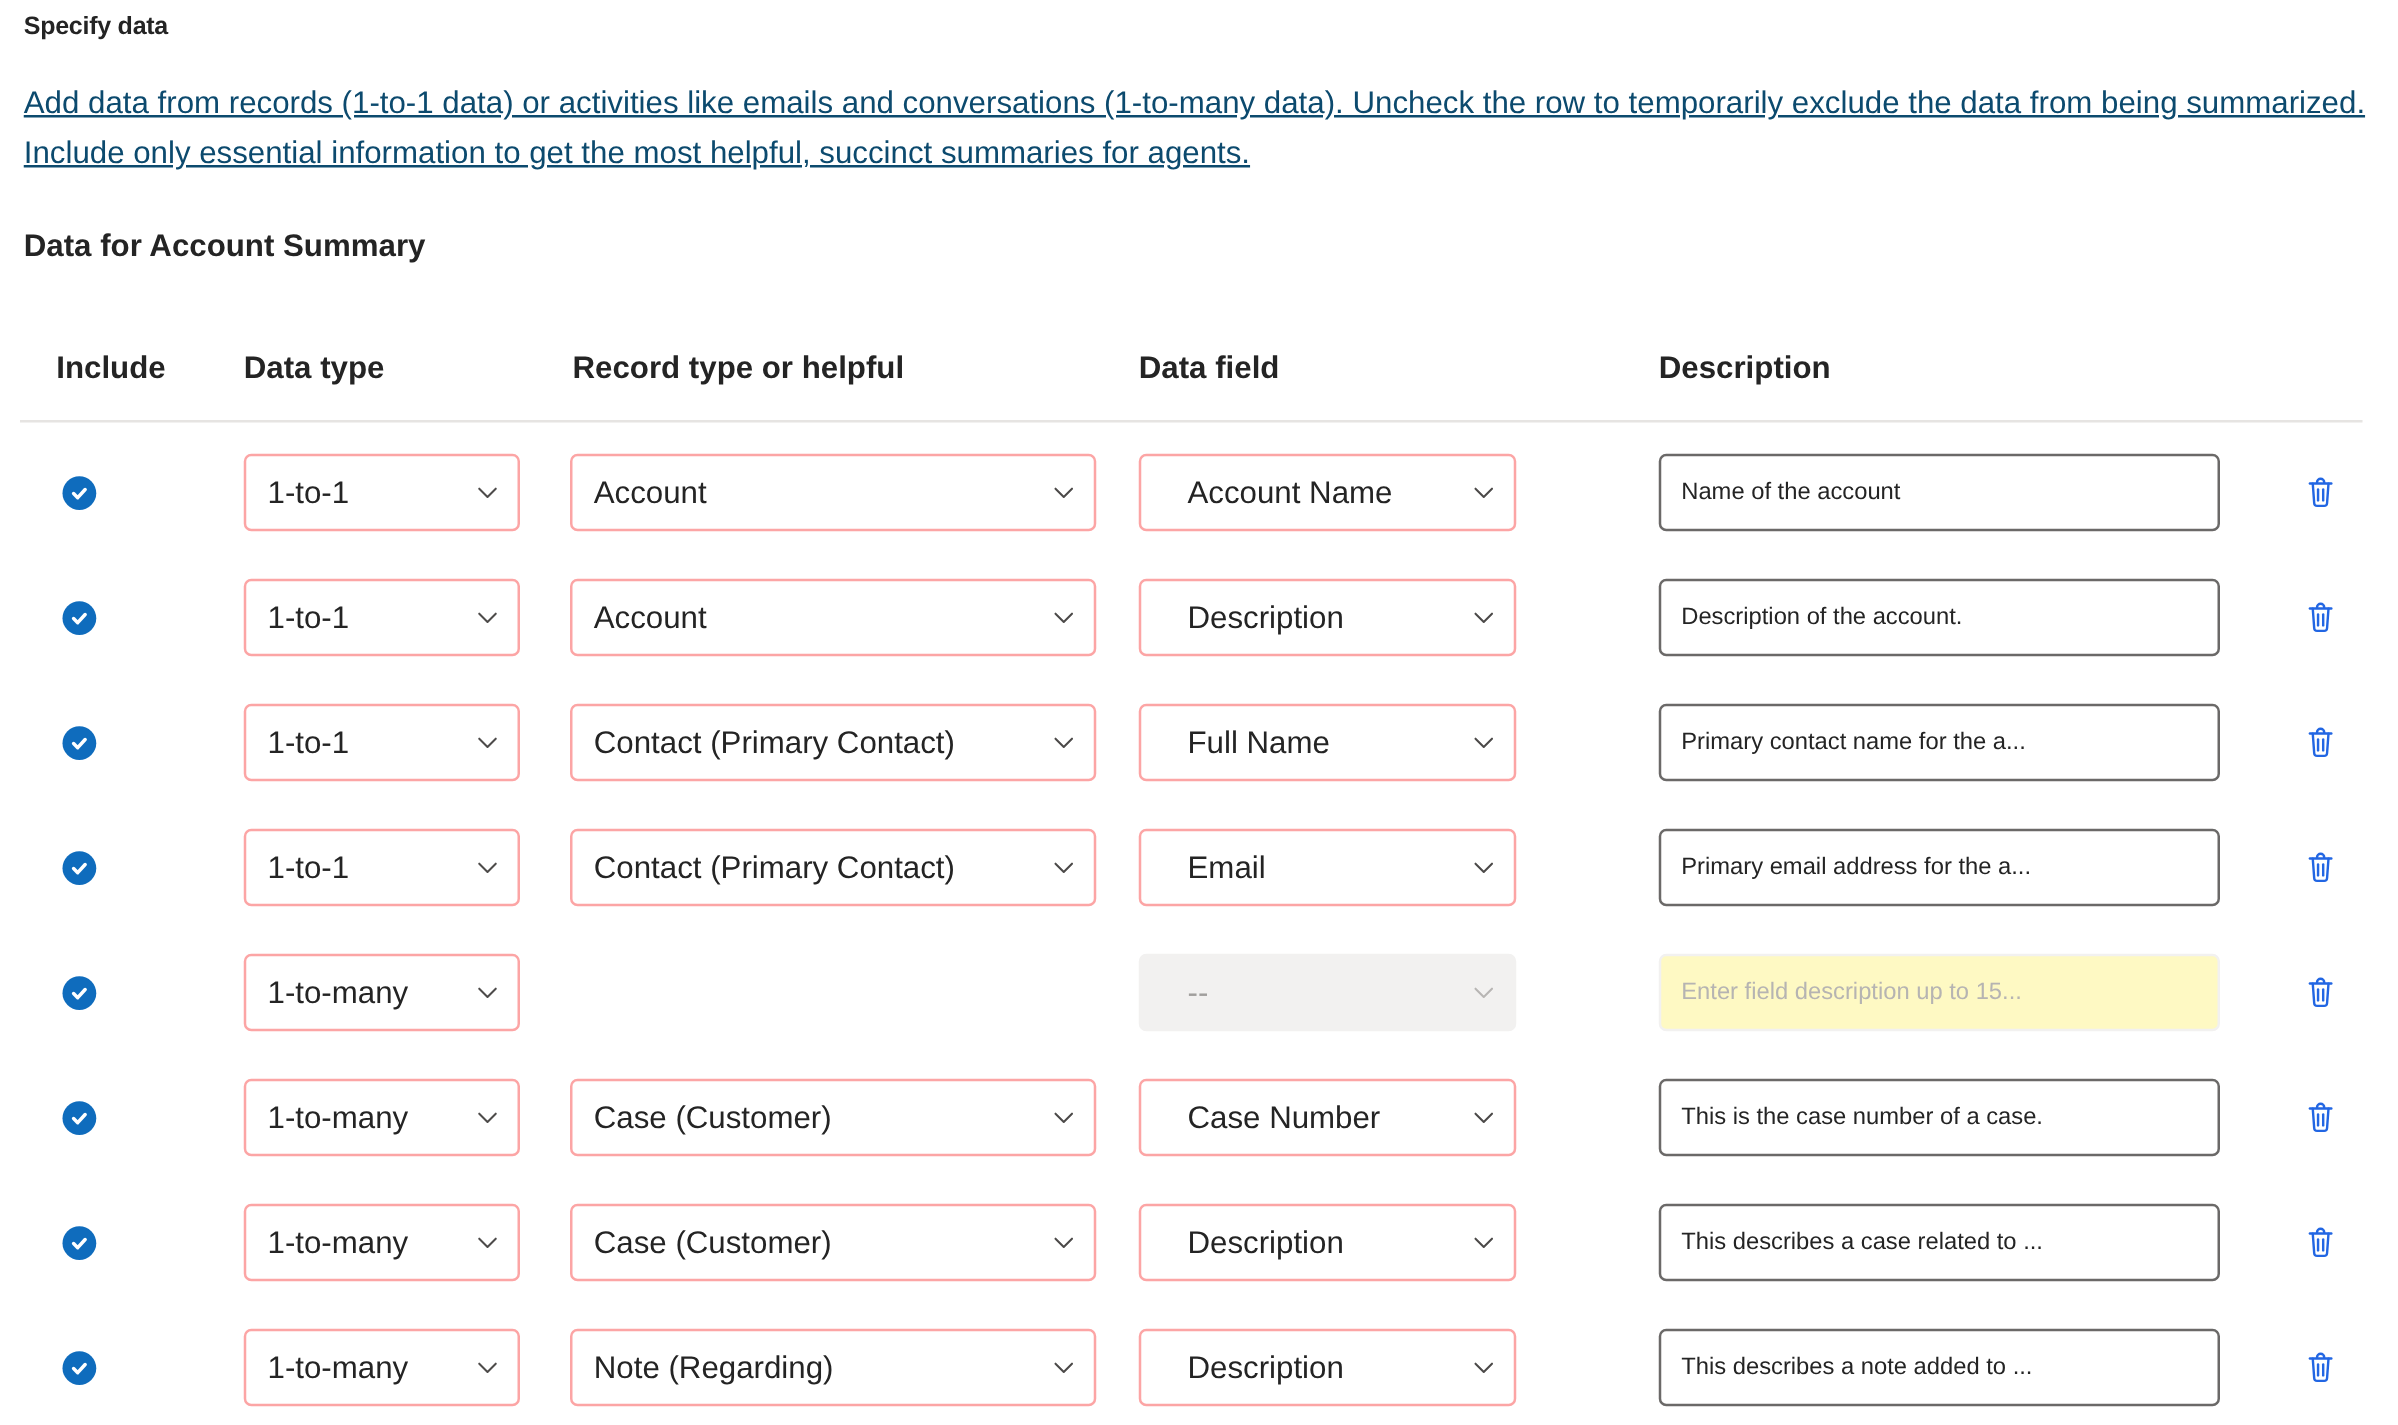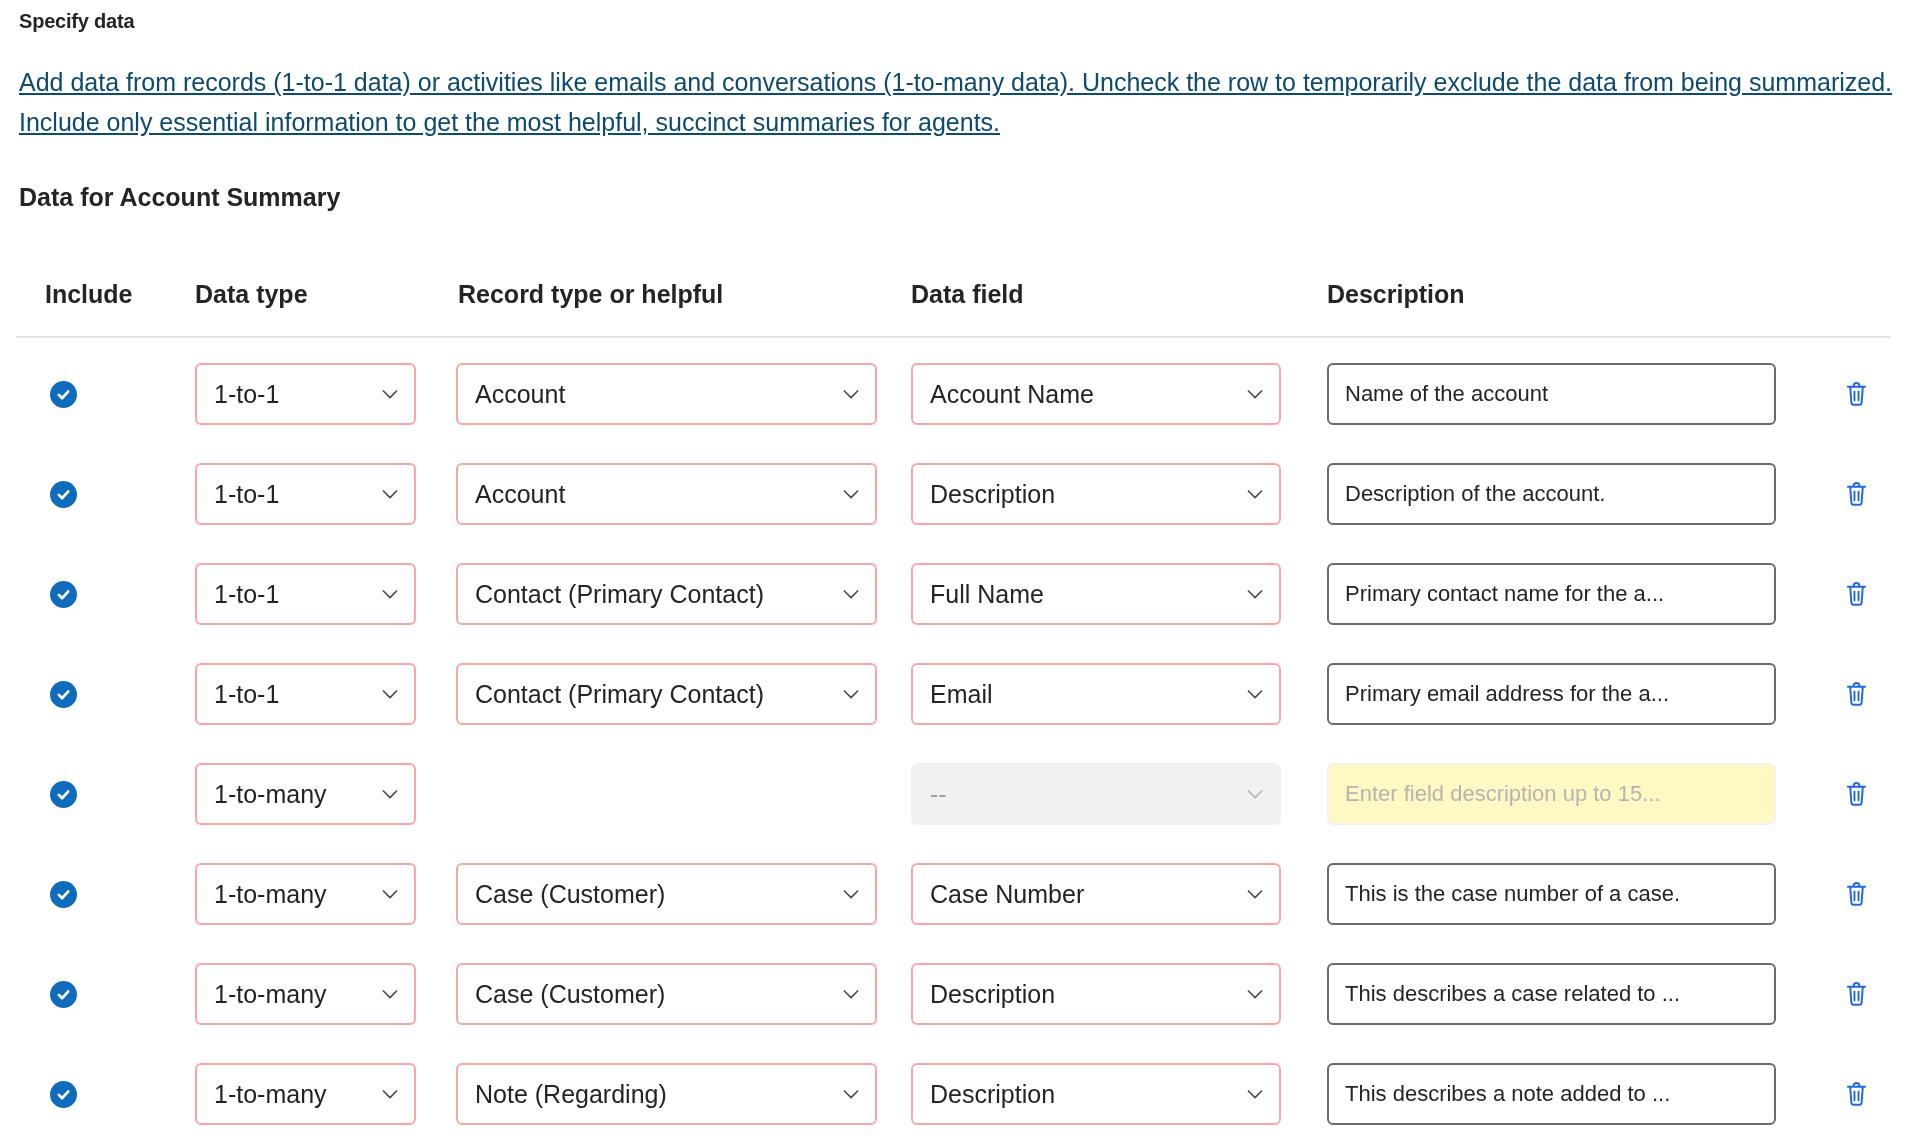--- a/index.html
+++ b/index.html
@@ -27,27 +27,27 @@
     background:#0f6cbd;display:flex;align-items:center;justify-content:center;cursor:pointer;}
   .checkbox svg{display:block;}
 
   .select{position:absolute;top:0;height:62px;box-sizing:border-box;border:2px solid #fca5a5;
     border-radius:6px;background:#fff;cursor:pointer;display:flex;align-items:center;}
   .select .val{padding-left:17px;font-size:25px;color:#242424;white-space:nowrap;overflow:hidden;
     padding-right:46px;}
   .select .chev{position:absolute;right:13px;top:50%;transform:translateY(-50%);display:flex;}
   .select.dt{left:195px;width:221px;}
   .select.rt{left:456px;width:421px;text-align:center;}
-  .select.df{left:911px;width:370px;}
+  .select.df{left:911px;width:302px;padding-left:20px;}
   .select.disabled{background:#f2f1f0;border-color:#f2f1f0;}
   .select.disabled .val{color:#a19f9d;}
   .select.disabled .chev svg path{stroke:#b8b6b4;}
 
   .desc{position:absolute;left:1327px;top:0;width:449px;height:62px;box-sizing:border-box;
-    border:2px solid #6b6968;border-radius:6px;background:#fff;font-family:inherit;font-size:22px;
+    border:2px solid #6b6968;border-radius:6px;background:#fff;font-family:inherit;font-size:19px;
     color:#242424;padding:0 14px 0 16px;outline:none;}
   .desc::placeholder{color:#b6b4b2;opacity:1;}
   .desc.disabled{background:#fef9c3;border-color:#f2f1f0;}
 
   .trash{position:absolute;left:1834px;top:9px;width:45px;height:45px;border:none;background:transparent;
     padding:0;margin:0;cursor:pointer;display:flex;align-items:center;justify-content:center;border-radius:6px;}
 </style>
 </head>
 <body>
 

